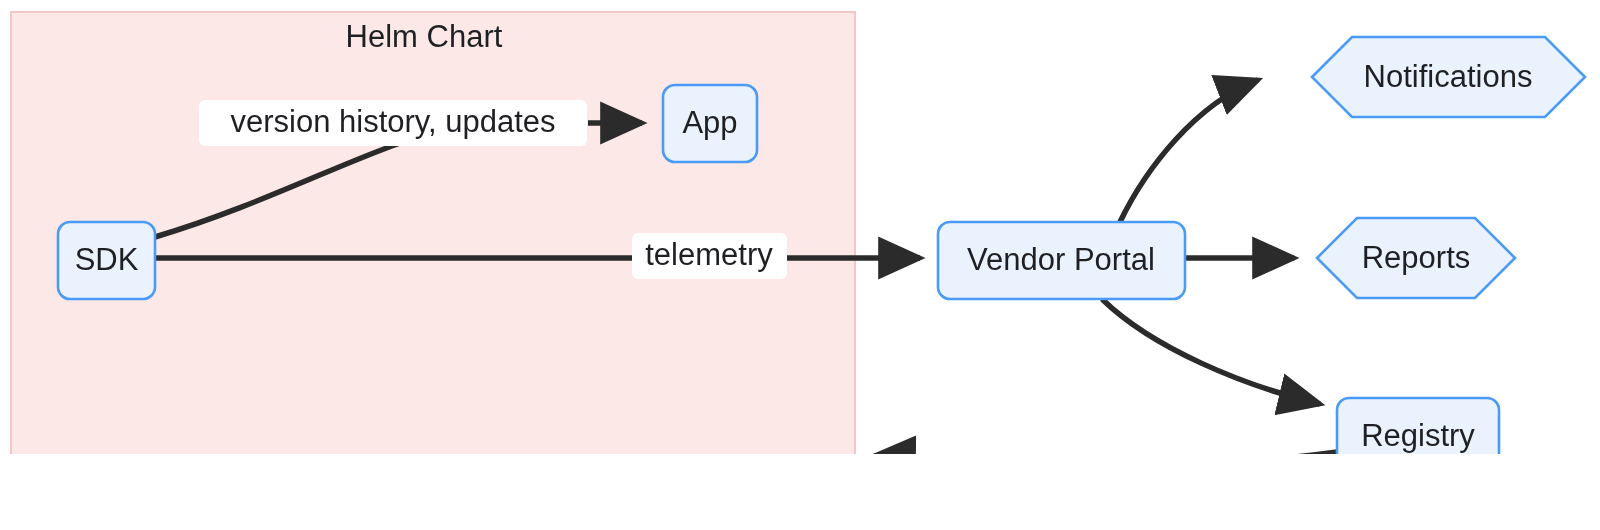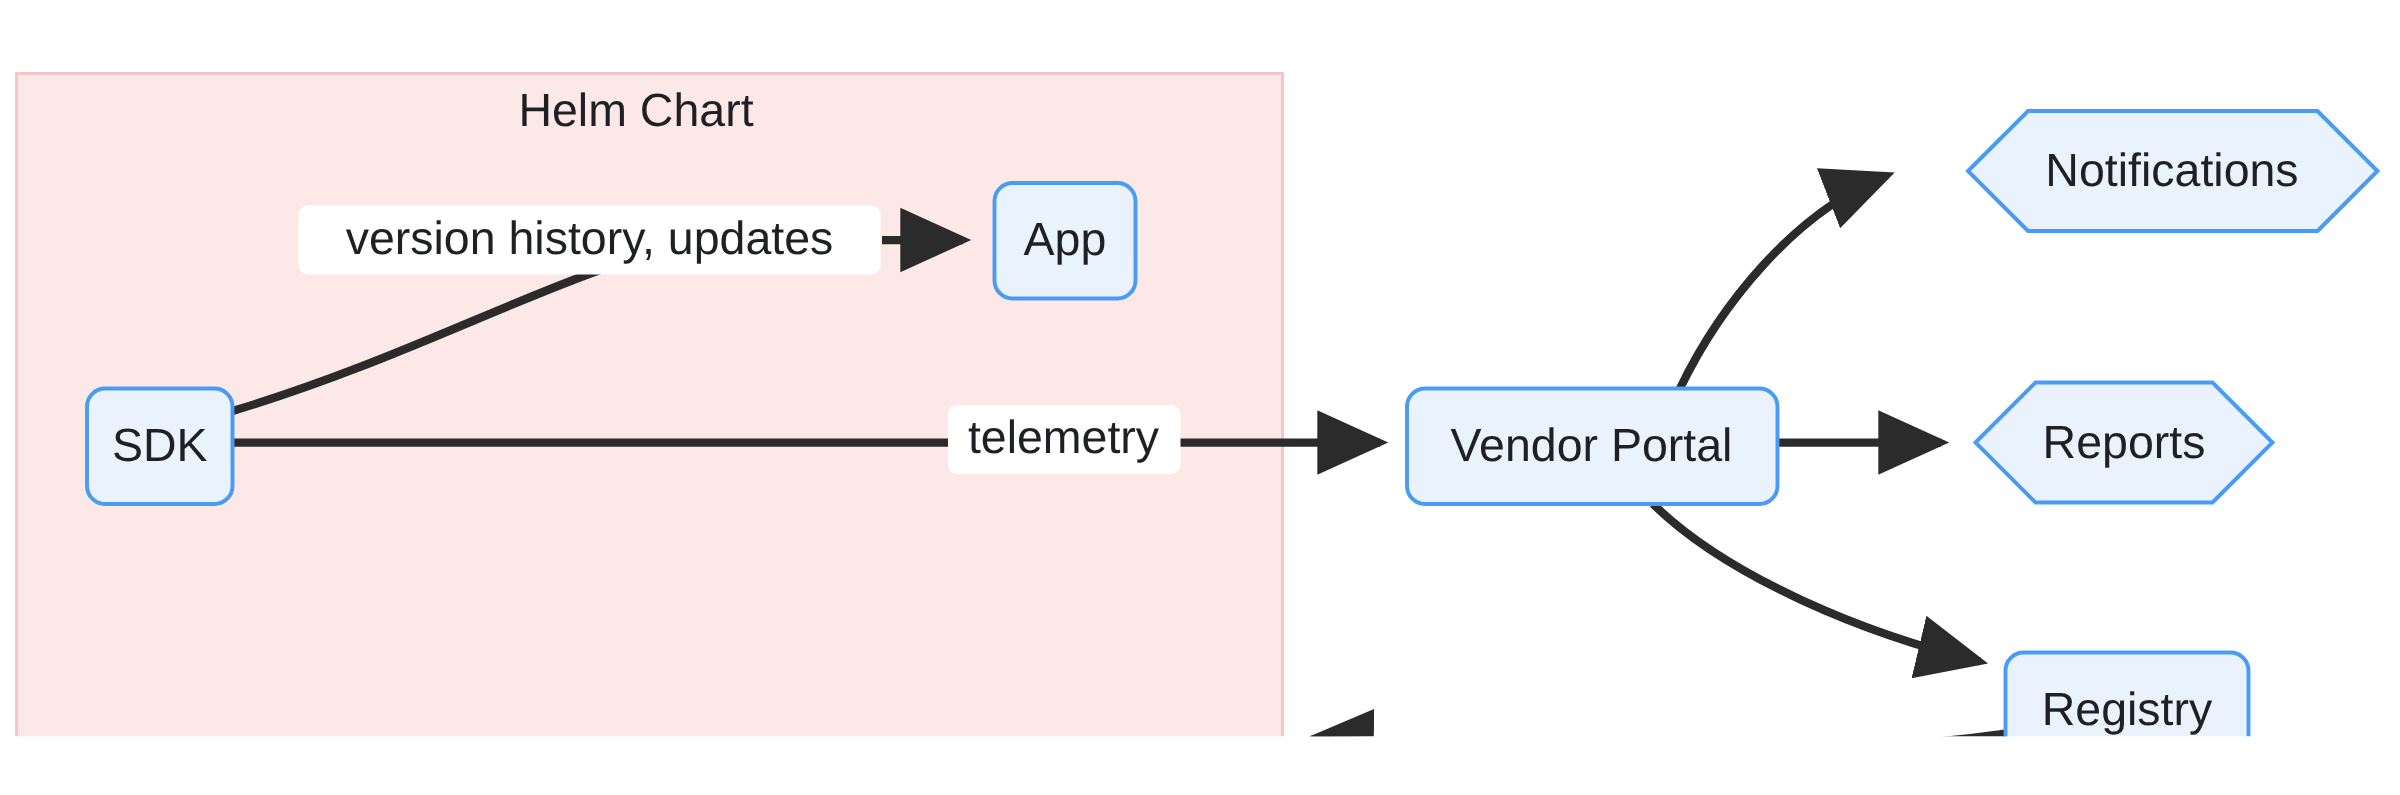--- a/index.html
+++ b/index.html
@@ -7,21 +7,20 @@
     padding: 0;
     background: #ffffff;
   }
   #canvas {
     position: relative;
     width: 1600px;
     height: 454px;
     background: #ffffff;
     font-family: "Liberation Sans", sans-serif;
     overflow: hidden;
-    margin-top: 37px;
   }
   svg.layer {
     position: absolute;
     top: 0;
     left: 0;
     width: 1600px;
     height: 530px;
   }
   .node-label {
     font-family: "Liberation Sans", sans-serif;

